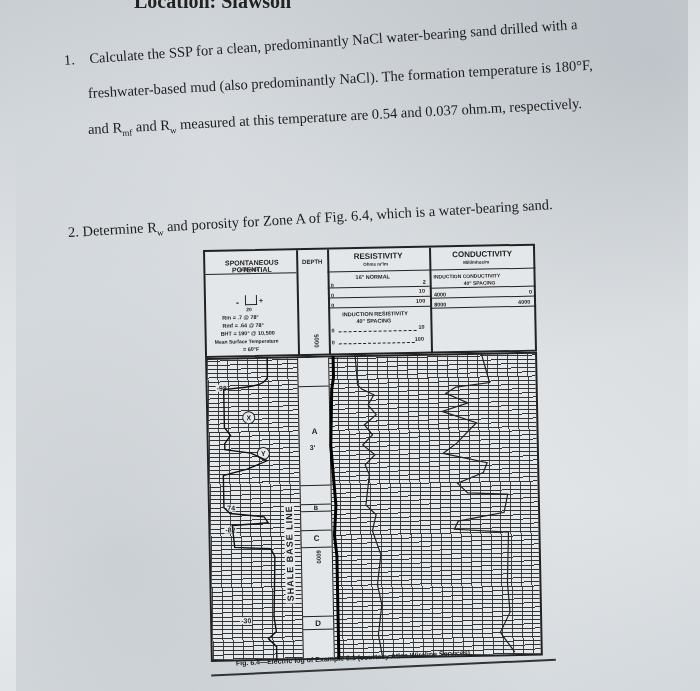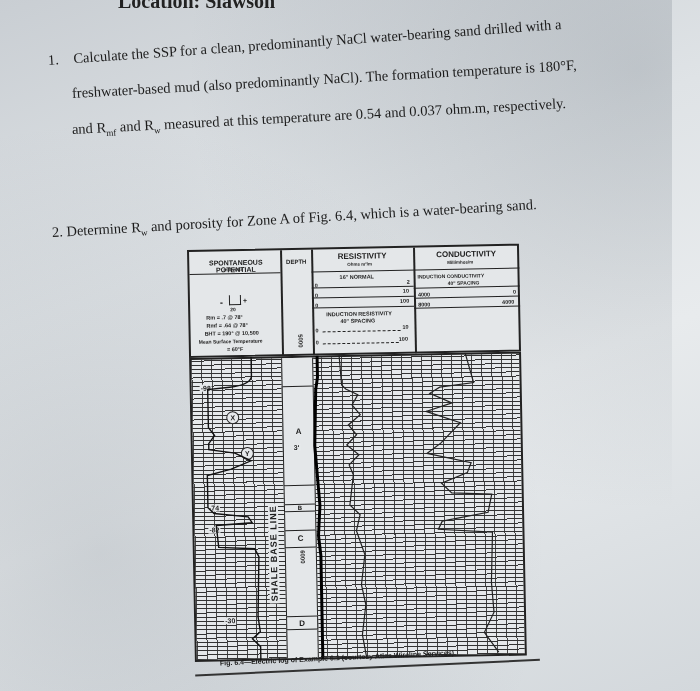--- a/index.html
+++ b/index.html
@@ -1,19 +1,19 @@
 <!DOCTYPE html>
 <html><head>
 <meta charset="utf-8">
 <style>
   html,body{margin:0;padding:0;}
   body{width:700px;height:691px;overflow:hidden;position:relative;
     background:linear-gradient(160deg,#c9ced3 0%,#dfe3e6 35%,#e8ebed 60%,#d3d8dc 100%);
     font-family:"Liberation Serif","DejaVu Serif",serif;color:#1c1c1c;}
-  .paper{position:absolute;left:0;top:0;width:672px;height:691px;}
+  .paper{position:absolute;left:16px;top:0;width:672px;height:691px;}
   .shade{position:absolute;inset:0;pointer-events:none;
     background:radial-gradient(ellipse at 15% 80%,rgba(120,130,140,.25),transparent 55%),
                radial-gradient(ellipse at 95% 10%,rgba(110,120,130,.28),transparent 50%);}
   .loc{position:absolute;left:118px;top:-10px;font-size:20px;font-weight:bold;color:#222;}
   .line{position:absolute;font-size:14.5px;white-space:nowrap;transform-origin:left center;}
   sub{font-size:9px;}
   
   .fig{position:absolute;left:187px;top:250px;width:332px;height:412px;transform:rotate(-1.1deg);transform-origin:left top;}
   .hdr{position:absolute;left:0;top:0;width:332px;height:108px;border:2px solid #222;box-sizing:border-box;background:#e4e7e9;}
   .colhead{position:absolute;top:0;font-family:"Liberation Sans",sans-serif;font-weight:bold;text-align:center;font-size:7px;color:#222;}

